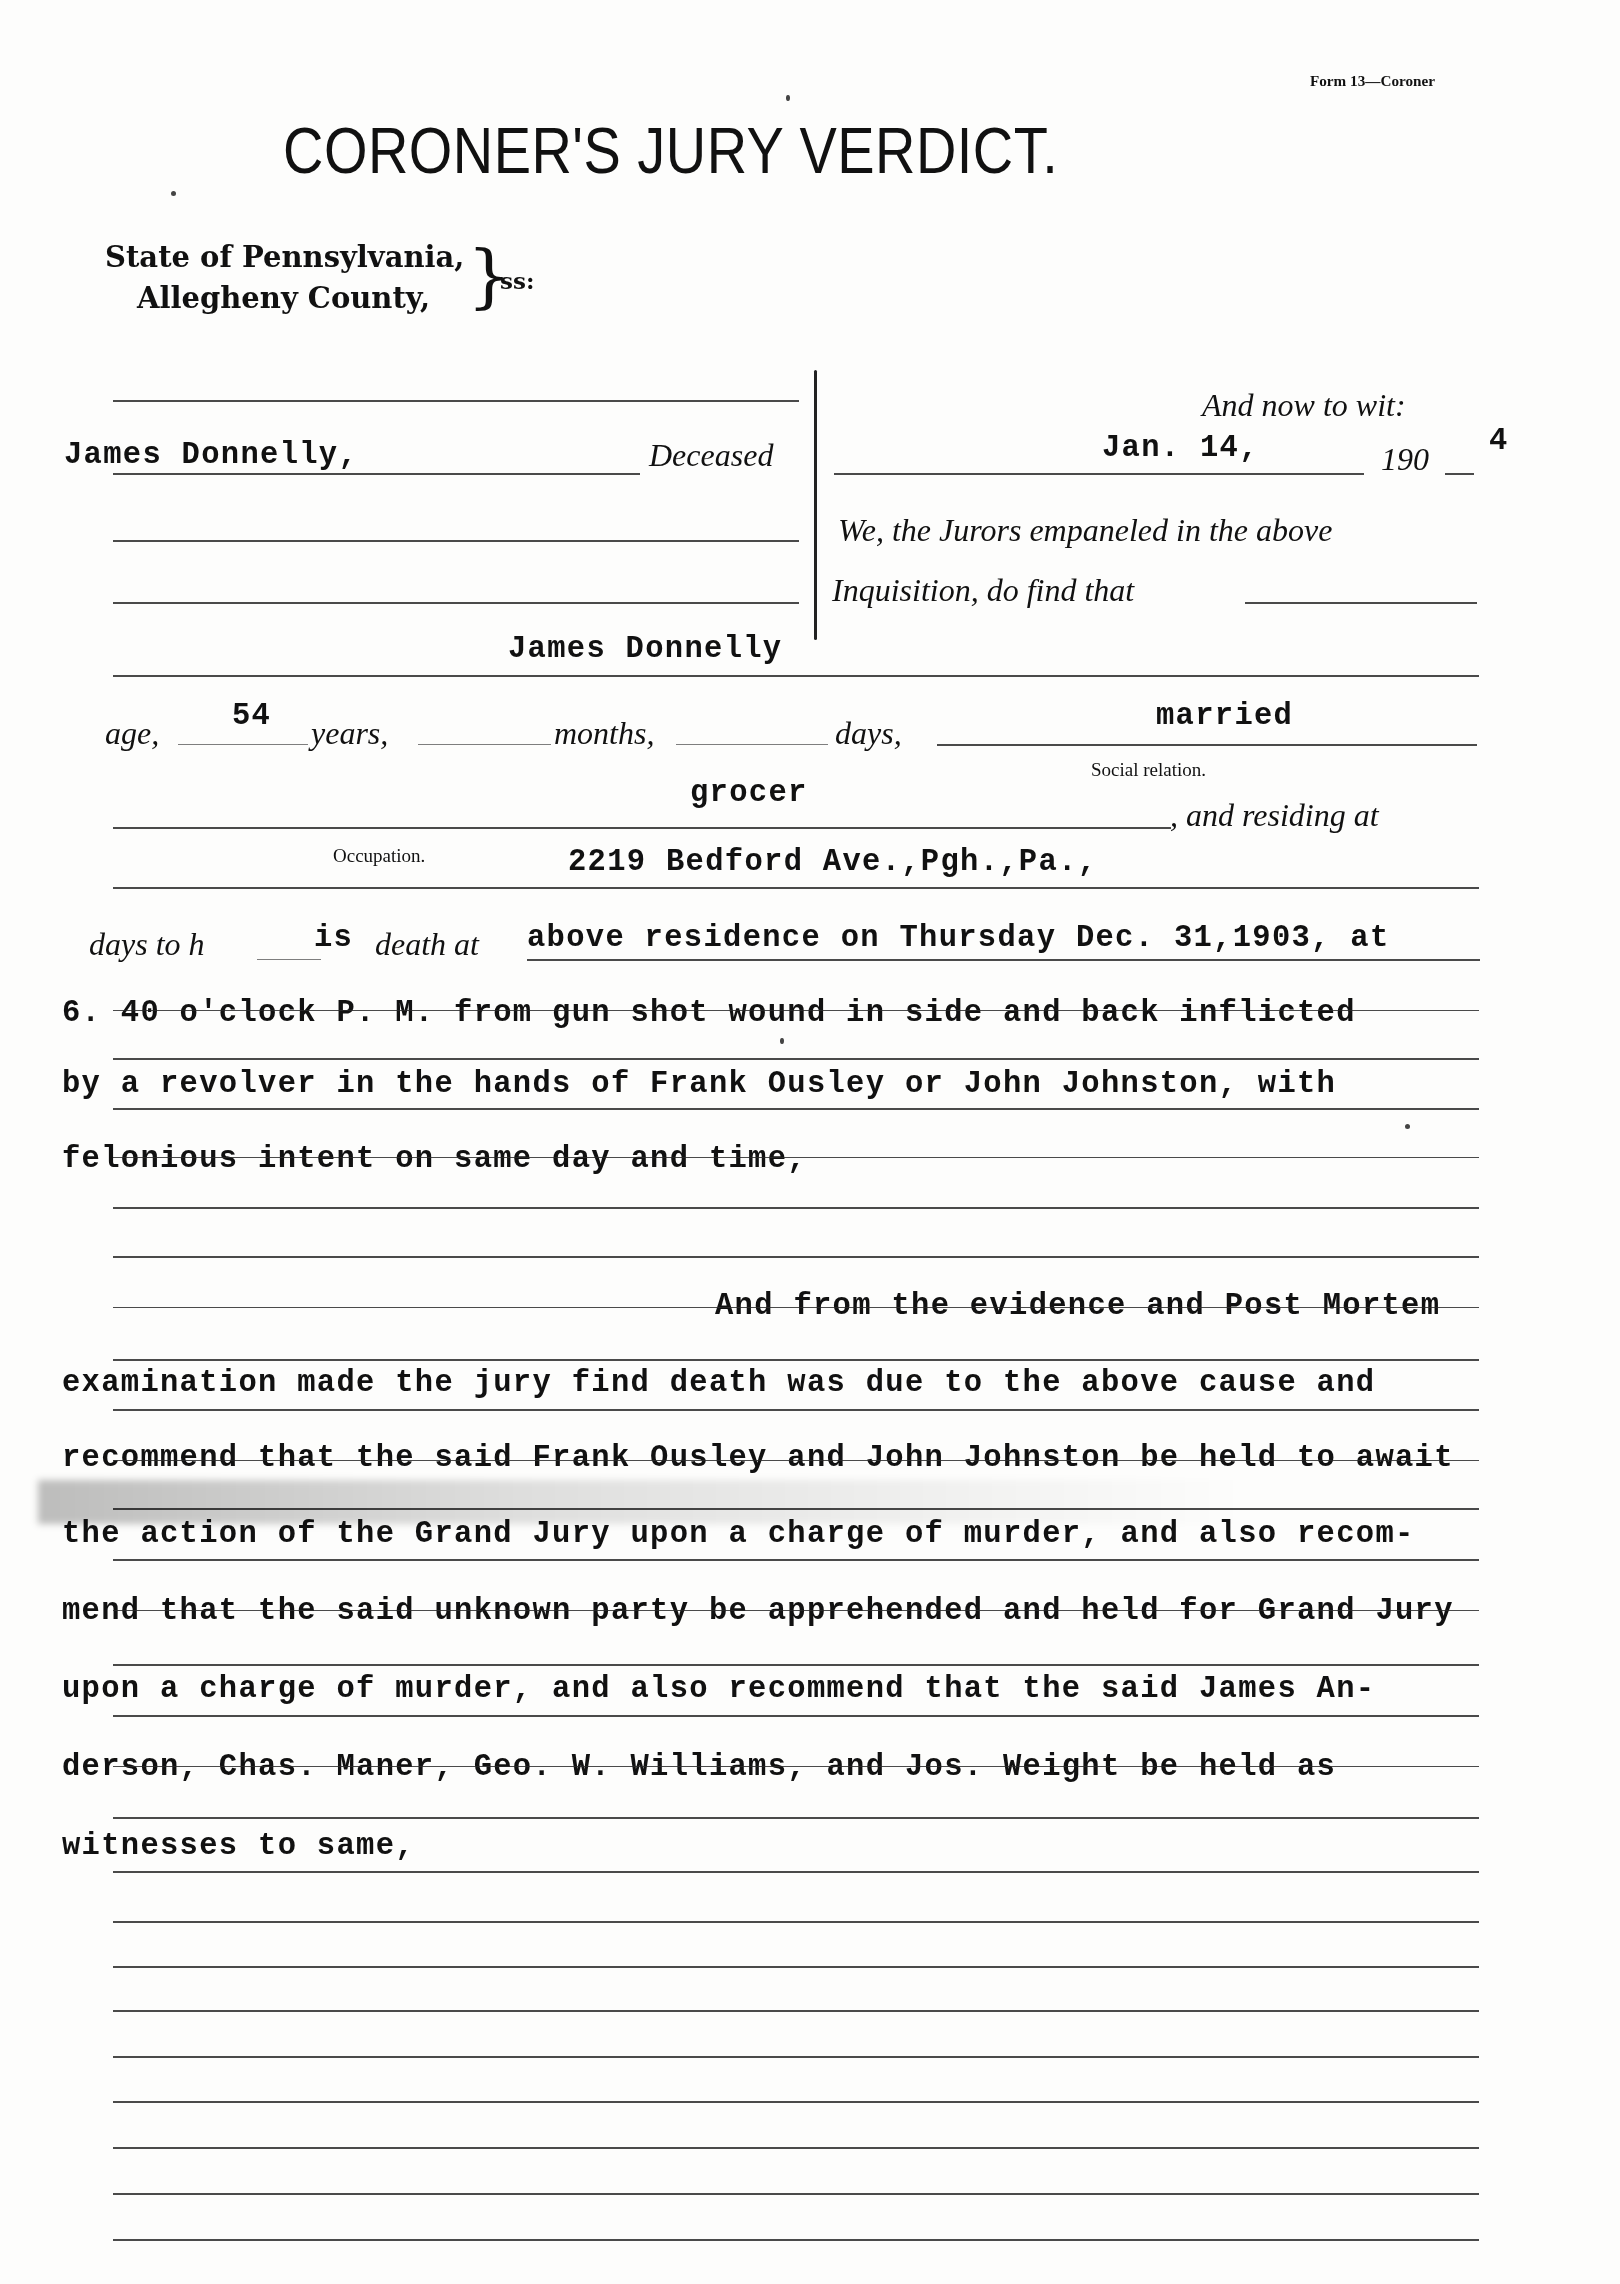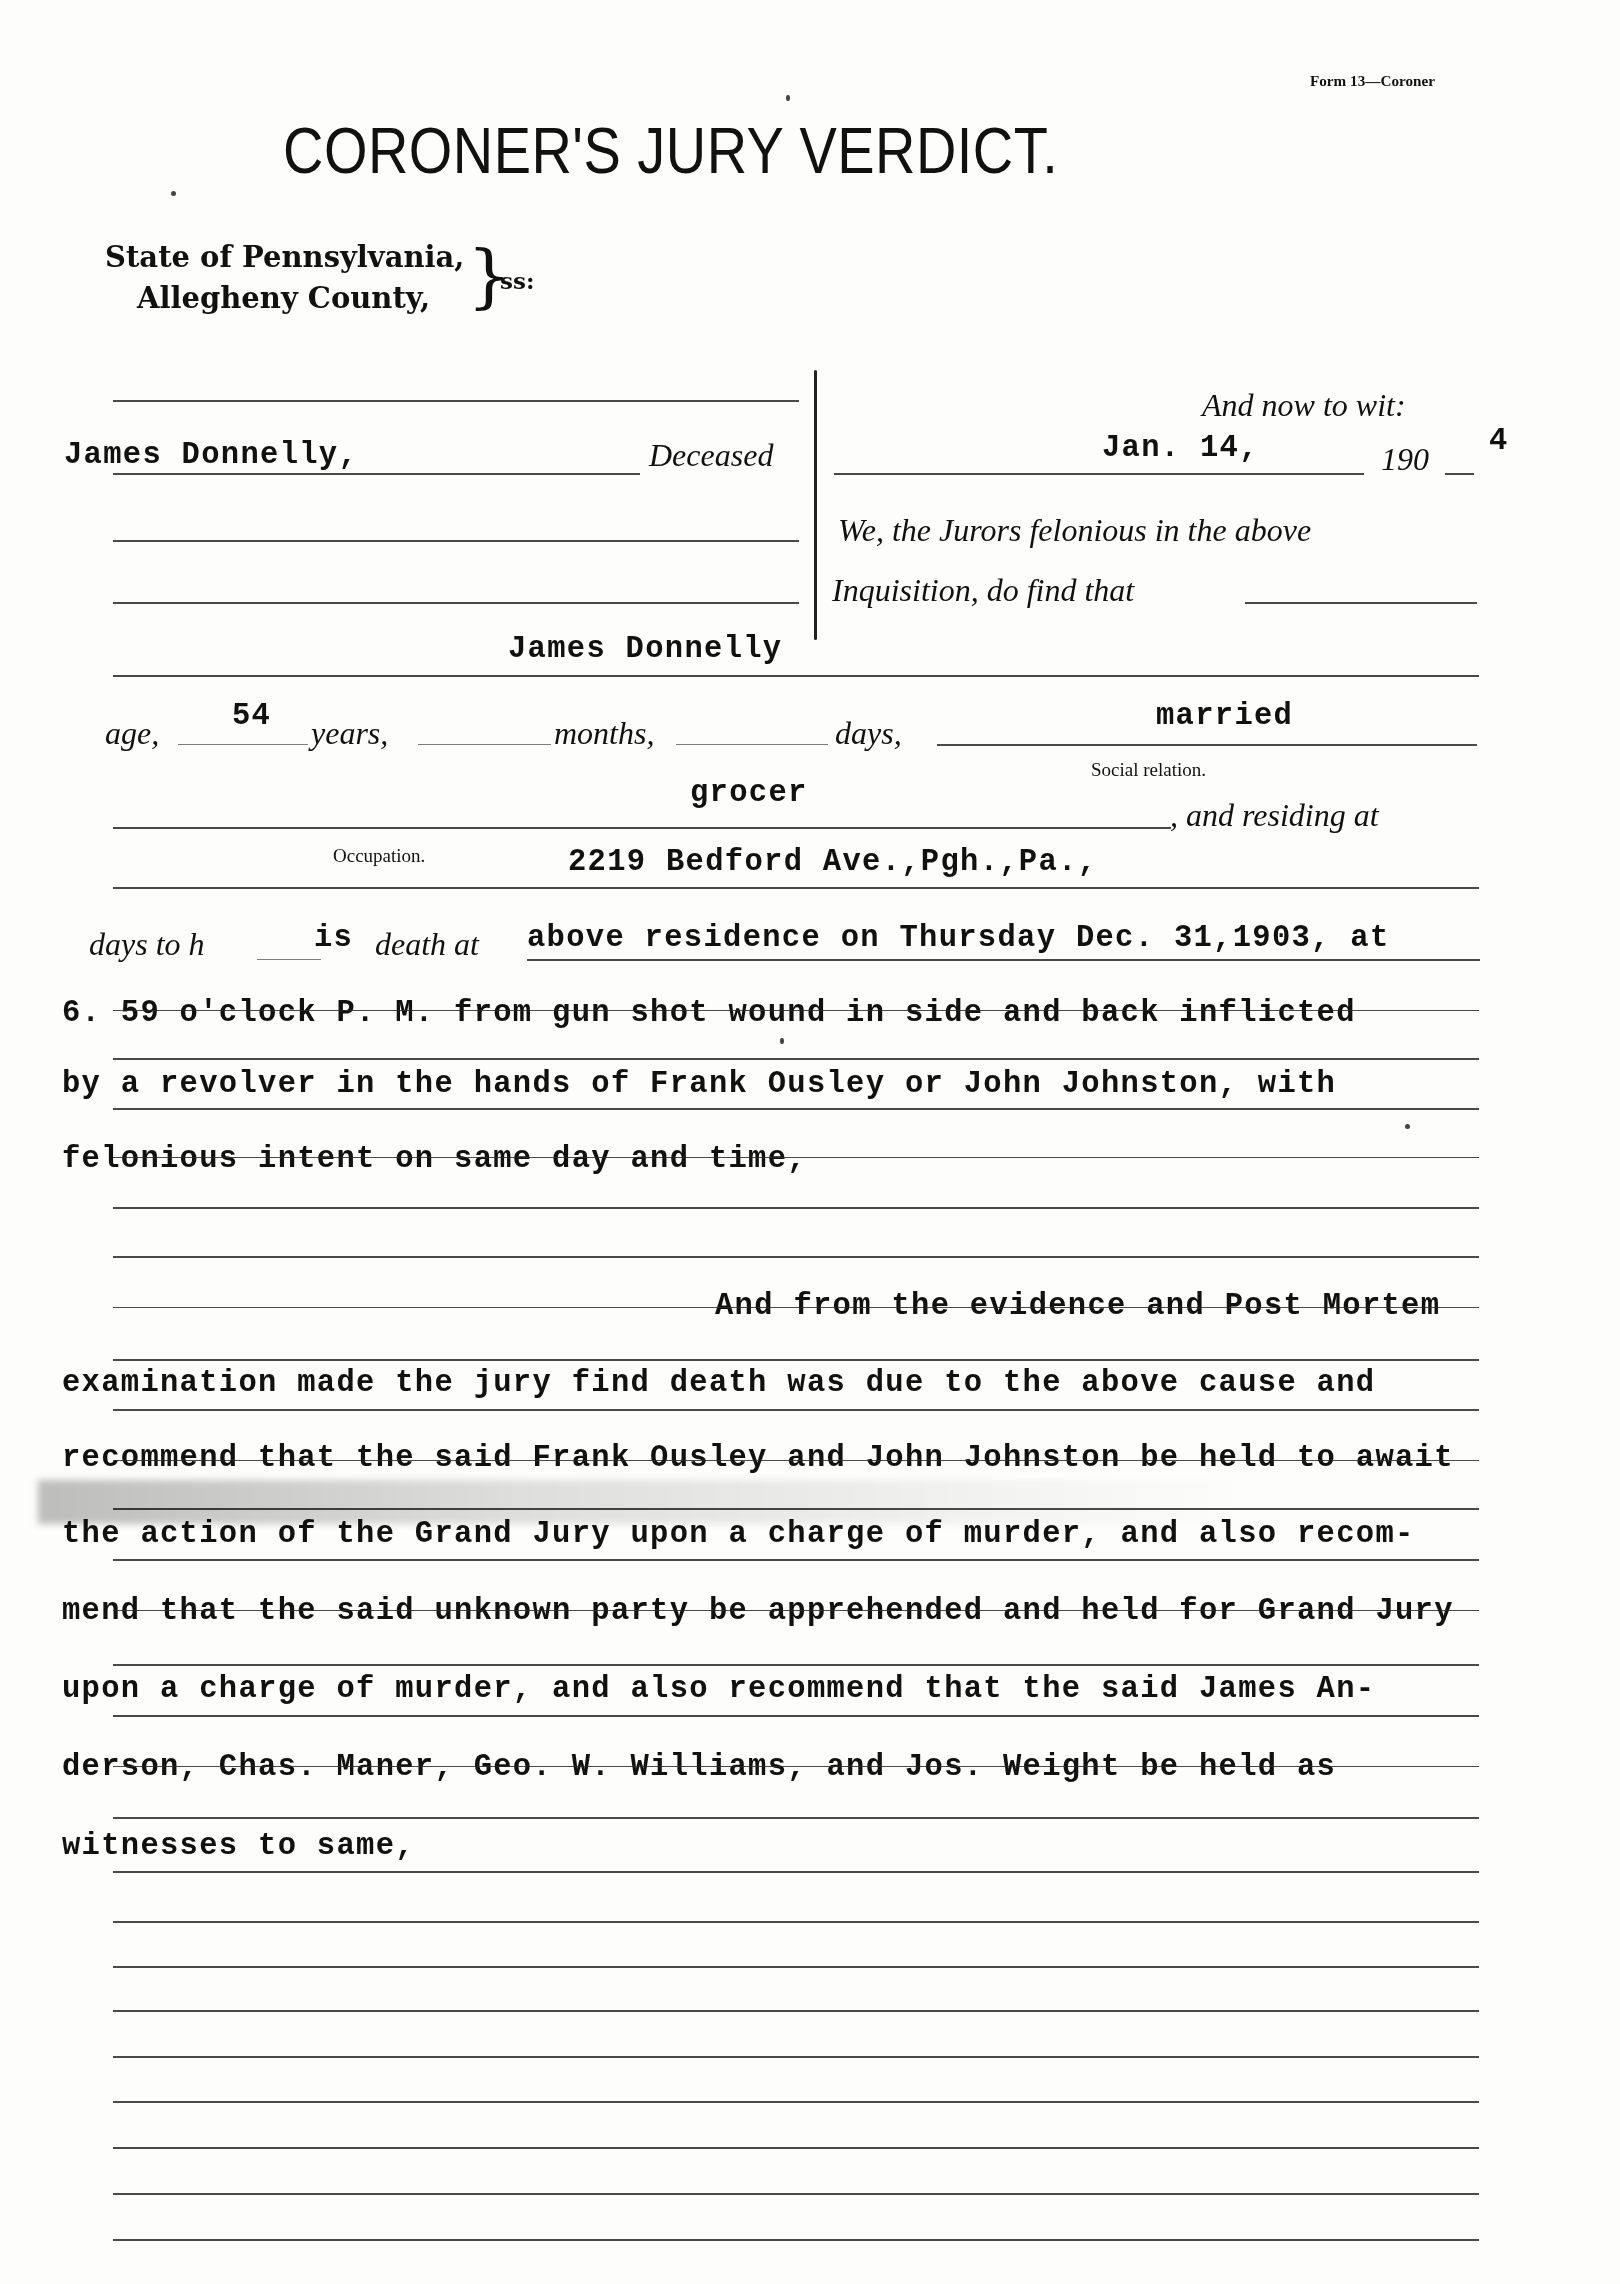--- a/index.html
+++ b/index.html
@@ -93,21 +93,21 @@
 
   <div class="vbrace" style="left:814px; top:370px; height:270px; border-radius:25.4px;"></div>
 
   <div class="abs italic" style="left:1202px; top:387px;">And now to wit:</div>
   <div class="abs typed" style="left:1102px; top:431px;">Jan. 14,</div>
   <div class="rule" style="left:834px; top:473px; width:530px;"></div>
   <div class="abs italic" style="left:1381px; top:441px;">190</div>
   <div class="rule" style="left:1445px; top:473px; width:29px;"></div>
   <div class="abs typed" style="left:1489px; top:424px;">4</div>
 
-  <div class="abs italic" style="left:838px; top:512px;">We, the Jurors felonious in the above</div>
+  <div class="abs italic" style="left:838px; top:512px;">We, the Jurors empaneled in the above</div>
   <div class="abs italic" style="left:832px; top:572px;">Inquisition, do find that</div>
   <div class="rule" style="left:1245px; top:602px; width:232px;"></div>
 
   <div class="abs typed" style="left:508px; top:632px;">James Donnelly</div>
   <div class="rule" style="left:113px; top:675px; width:1366px;"></div>
 
   <div class="abs italic" style="left:105px; top:715px;">age,</div>
   <div class="rule faint" style="left:178px; top:744px; width:130px;"></div>
   <div class="abs typed" style="left:232px; top:699px;">54</div>
   <div class="abs italic" style="left:311px; top:715px;">years,</div>
@@ -130,21 +130,21 @@
   <div class="rule" style="left:113px; top:887px; width:1366px;"></div>
 
   <div class="abs italic" style="left:89px; top:926px;">days to h</div>
   <div class="rule faint" style="left:257px; top:959px; width:64px;"></div>
   <div class="abs typed" style="left:314px; top:921px;">is</div>
   <div class="abs italic" style="left:375px; top:926px;">death at</div>
 
   <div class="abs typed" style="left:527px; top:921px;">above residence on Thursday Dec. 31,1903, at</div>
   <div class="rule" style="left:527px; top:959px; width:953px;"></div>
 
-  <div class="abs typed" style="left:62px; top:996px;">6. 59 o'clock P. M. from gun shot wound in side and back inflicted</div>
+  <div class="abs typed" style="left:62px; top:996px;">6. 40 o'clock P. M. from gun shot wound in side and back inflicted</div>
   <div class="rule" style="left:113px; top:1010px; width:1366px; height:1.3px;"></div>
   <div class="rule" style="left:113px; top:1058px; width:1366px;"></div>
 
   <div class="abs typed" style="left:62px; top:1067px;">by a revolver in the hands of Frank Ousley or John Johnston, with</div>
   <div class="rule" style="left:113px; top:1108px; width:1366px;"></div>
 
   <div class="abs typed" style="left:62px; top:1142px;">felonious intent on same day and time,</div>
   <div class="rule" style="left:113px; top:1157px; width:1366px; height:1.3px;"></div>
   <div class="rule" style="left:113px; top:1207px; width:1366px;"></div>
   <div class="rule" style="left:113px; top:1256px; width:1366px;"></div>

